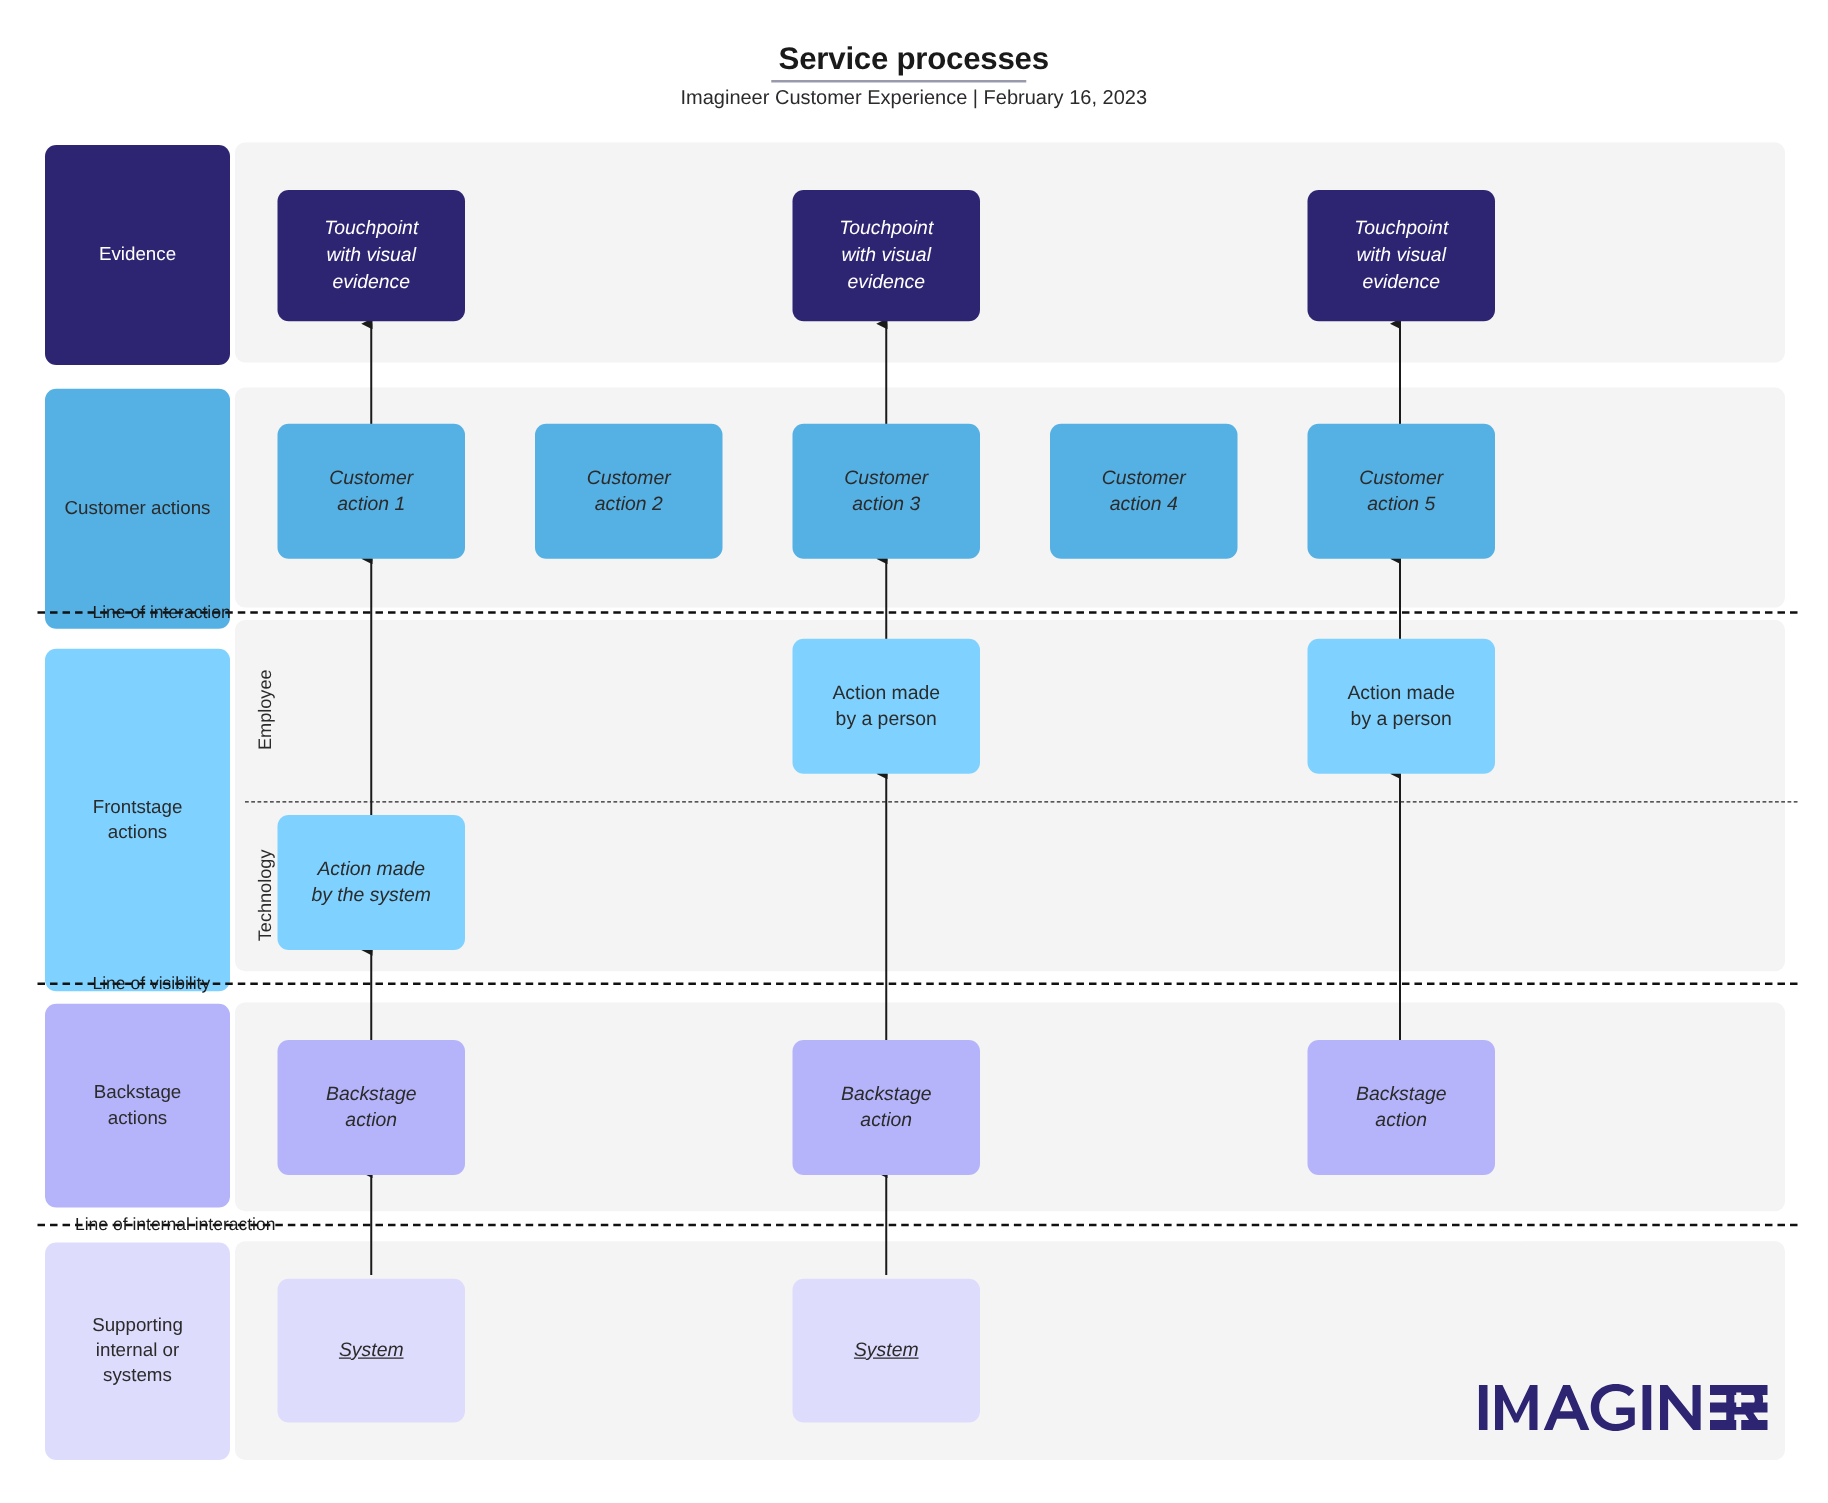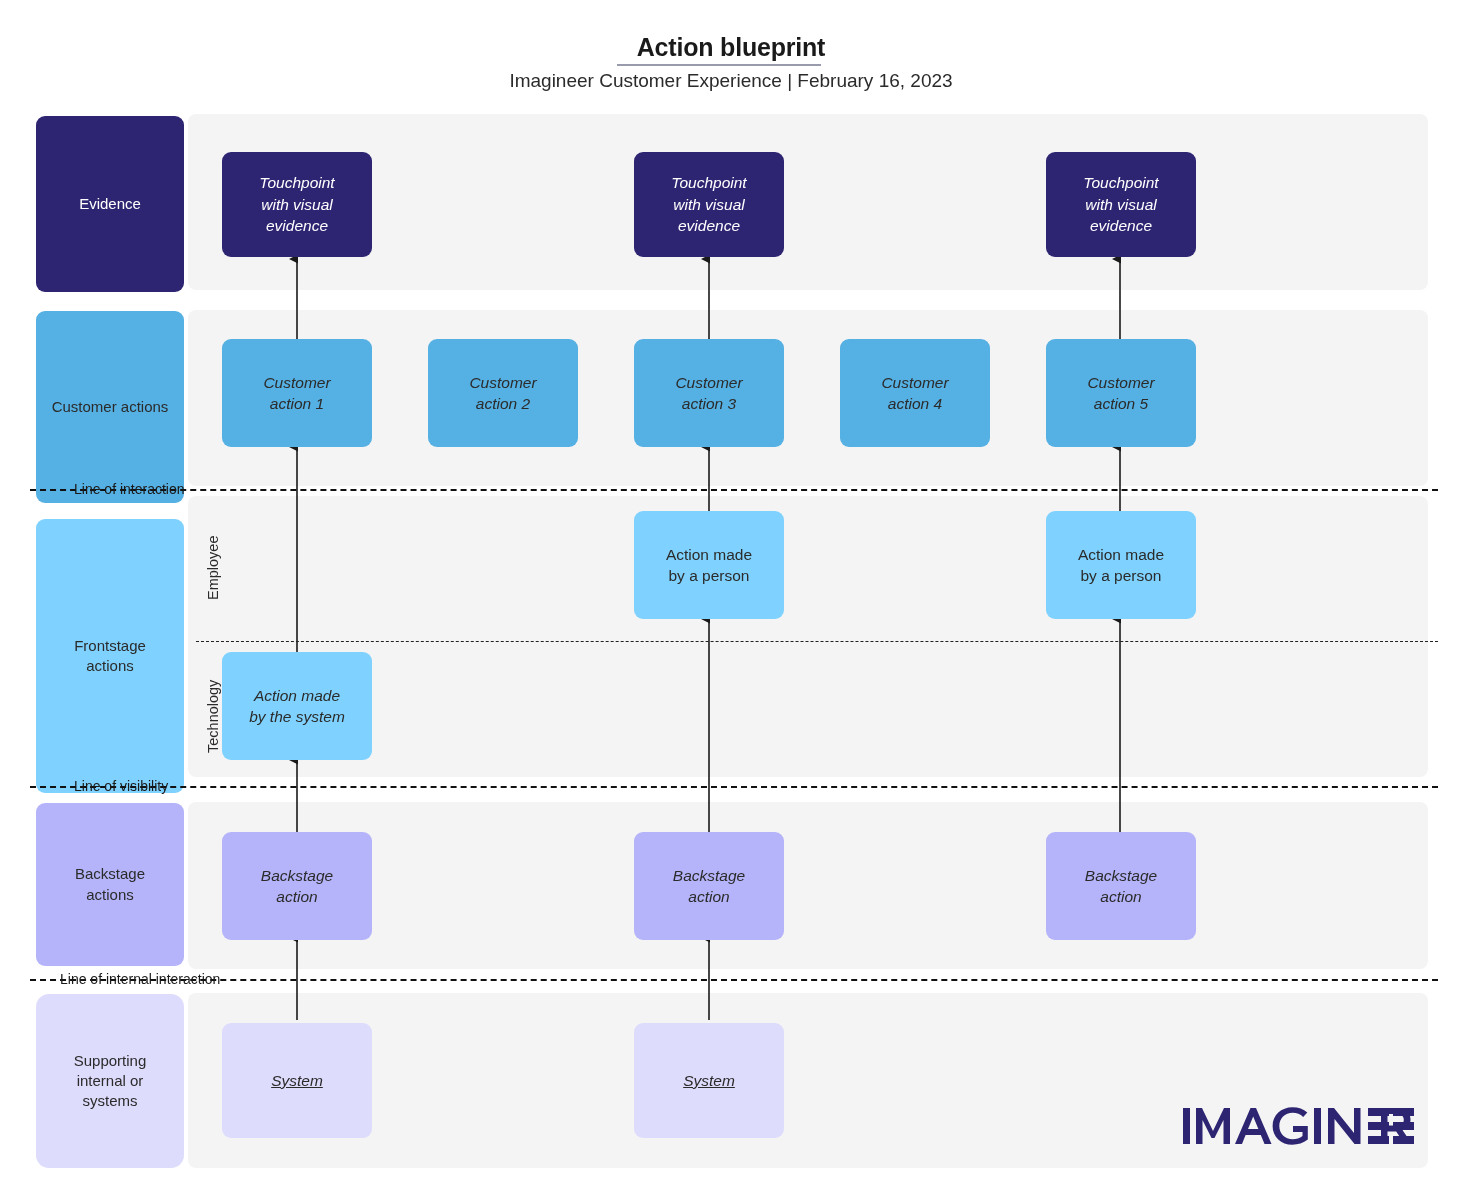--- a/index.html
+++ b/index.html
@@ -38,21 +38,21 @@
     left: 617px;
     top: 64px;
     width: 204px;
     height: 2px;
     background: #9a9aad;
   }
   #subtitle {
     position: absolute;
     left: 0; top: 70px;
     width: 1462px;
-    font-size: 19px;
+    font-size: 16px;
     color: #2b2b2b;
   }
 
   
   .band {
     position: absolute;
     left: 188px;
     width: 1240px;
     background: #f4f4f4;
     border-radius: 8px;
@@ -168,21 +168,21 @@
     left: 1183px;
     top: 1105px;
     width: 232px;
     height: 42px;
   }
 </style>
 </head>
 <body>
 
 <div id="header">
-  <div id="title">Action blueprint</div>
+  <div id="title">Service processes</div>
   <div id="title-rule"></div>
   <div id="subtitle">Imagineer Customer Experience  |  February 16, 2023</div>
 </div>
 
 <div class="band" style="top:114px; height:176px;"></div>
 <div class="band" style="top:310px; height:176px;"></div>
 <div class="band" style="top:496px; height:281px;"></div>
 <div class="band" style="top:802px; height:167px;"></div>
 <div class="band" style="top:993px; height:175px;"></div>
 
@@ -201,21 +201,21 @@
   </span>
 </div>
 
 <div class="cat cat-backstage" style="top:803px; height:163px;">
   <span>
     <span>Backstage</span><br>
     <span>actions</span>
   </span>
 </div>
 
-<div class="cat cat-supporting" style="top:994px; height:174px;border-radius:13px;">
+<div class="cat cat-supporting" style="top:994px; height:174px;">
   <span>
     <span>Supporting</span><br>
     <span>internal or</span><br>
     <span>systems</span>
   </span>
 </div>
 
 <div class="sublane-label" style="left:205px; top:600px;">Employee</div>
 <div class="sublane-label" style="left:205px; top:753px;">Technology</div>
 

